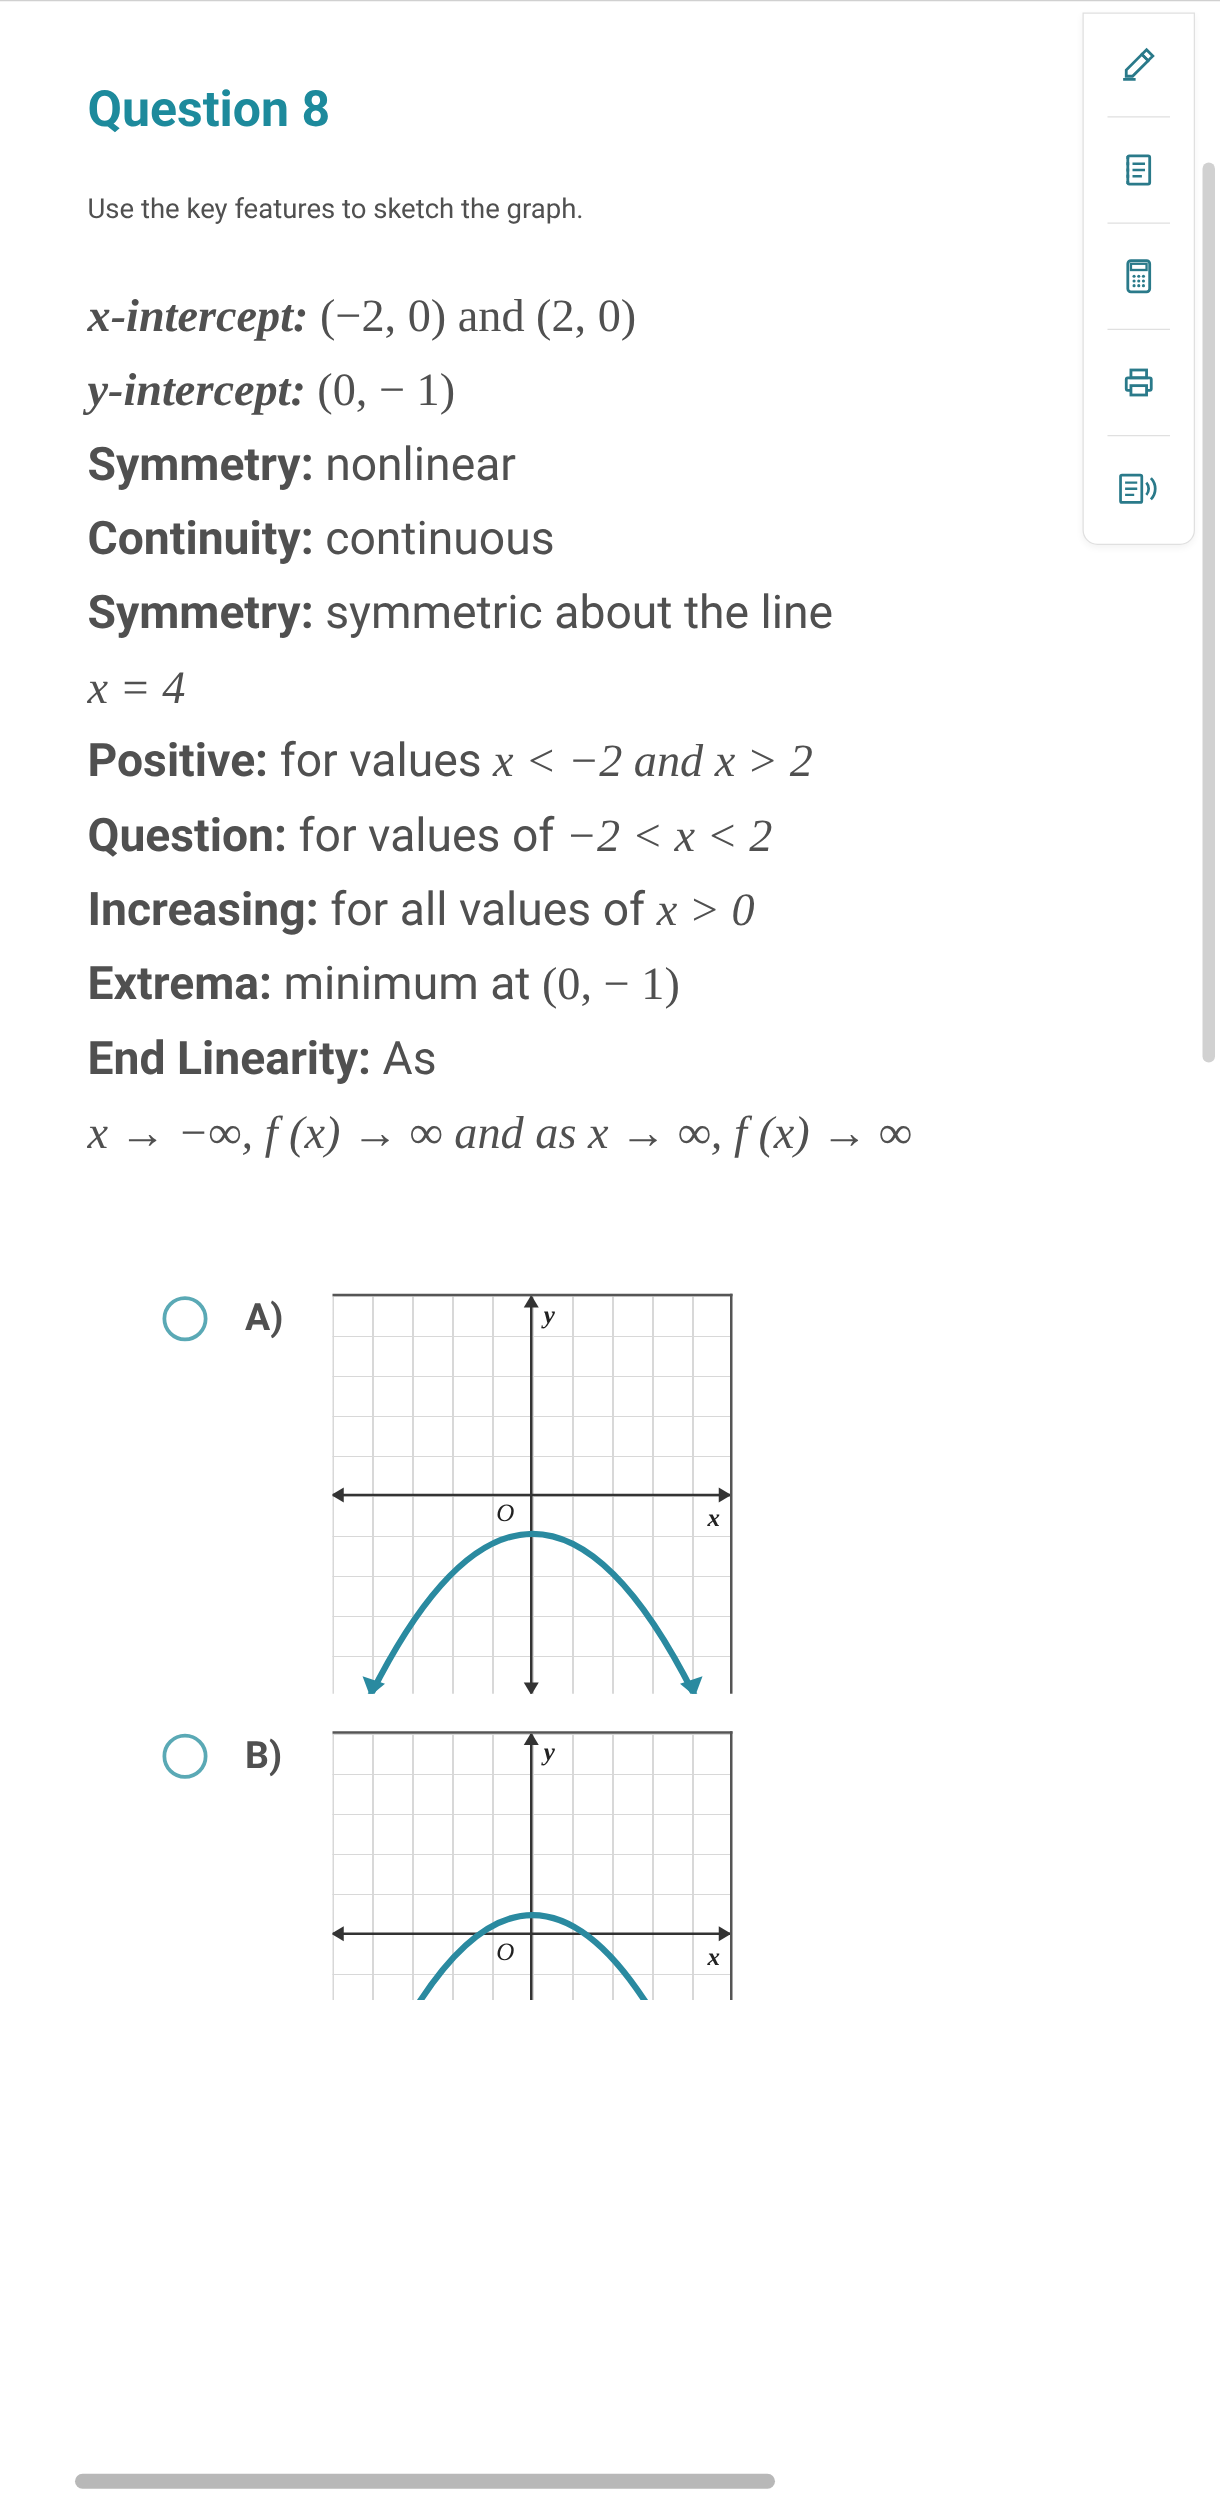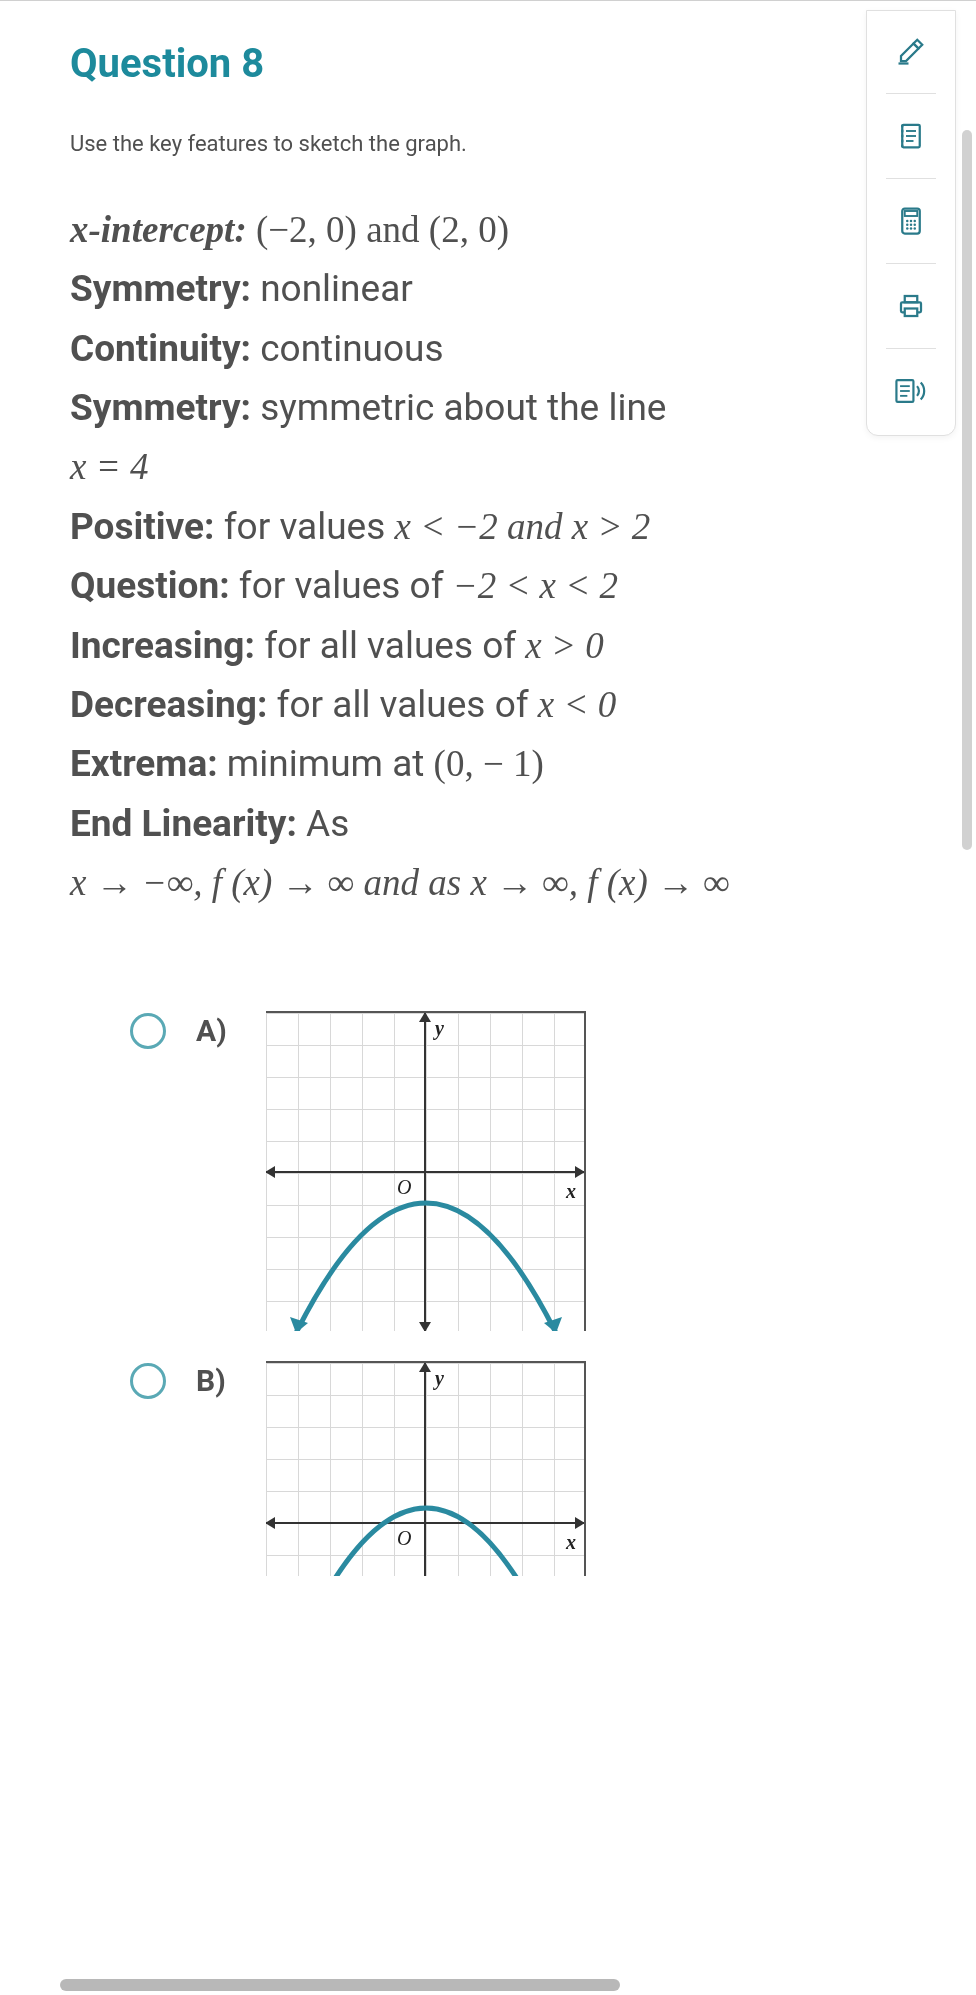--- a/index.html
+++ b/index.html
@@ -18,20 +18,21 @@
   }
   .content {
     padding: 40px 70px 0 70px;
     width: 960px;
   }
   .question-title {
     color: #1d8a9c;
     font-size: 40px;
     font-weight: 700;
     margin-bottom: 40px;
+    margin-top: 24px;
   }
   .prompt {
     font-size: 22px;
     line-height: 1.55;
     color: #505050;
     margin-bottom: 40px;
   }
   .features {
     font-size: 37px;
     line-height: 1.55;
@@ -190,20 +191,24 @@
   <h1 class="question-title">Question 8</h1>
 
   <p class="prompt">Use the key features to sketch the graph.</p>
 
   <div class="features">
     <p>
       <span class="label math">x-intercept:</span>
       <span class="mathup">(−2,  0) and (2,  0)</span>
     </p>
     <p>
+      <span class="label math">y-intercept:</span>
+      <span class="mathup">(0,  − 1)</span>
+    </p>
+    <p>
       <span class="label">Symmetry:</span>
       <span>nonlinear</span>
     </p>
     <p>
       <span class="label">Continuity:</span>
       <span>continuous</span>
     </p>
     <p>
       <span class="label">Symmetry:</span>
       <span>symmetric about the line</span>
@@ -218,25 +223,20 @@
     </p>
     <p>
       <span class="label">Question:</span>
       <span>for values of </span>
       <span class="math">−2 &lt; x &lt; 2</span>
     </p>
     <p>
       <span class="label">Increasing:</span>
       <span>for all values of </span>
       <span class="math">x &gt; 0</span>
-    </p>
-    <p>
-      <span class="label">Decreasing:</span>
-      <span>for all values of </span>
-      <span class="math">x &lt; 0</span>
     </p>
     <p>
       <span class="label">Extrema:</span>
       <span>minimum at </span>
       <span class="mathup">(0,  − 1)</span>
     </p>
     <p>
       <span class="label">End Linearity:</span>
       <span>As</span>
     </p>

